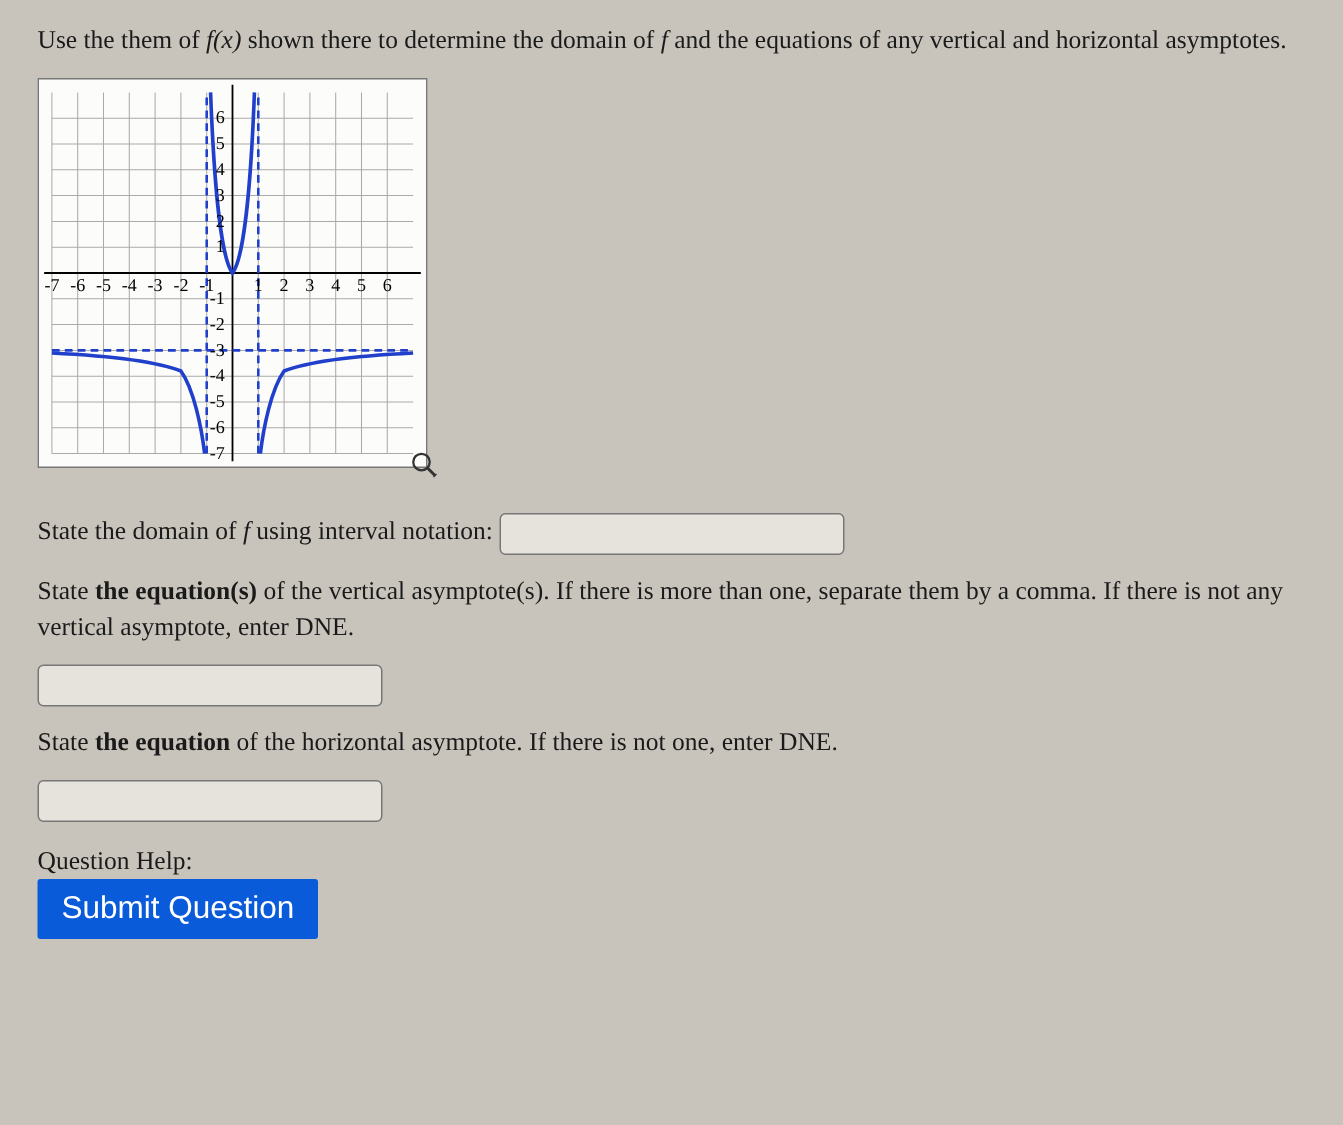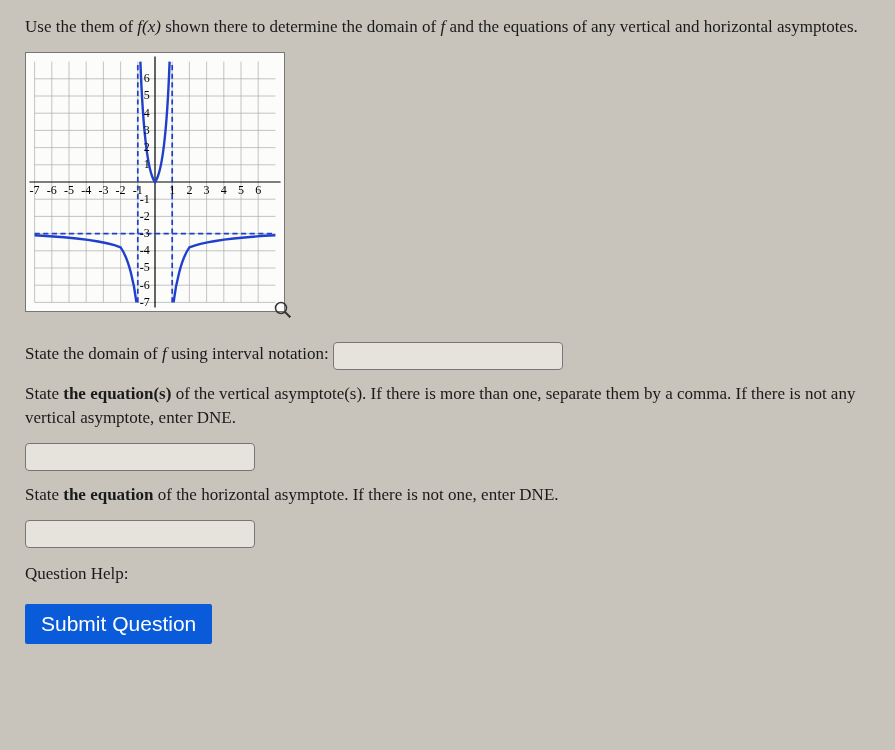--- a/index.html
+++ b/index.html
@@ -56,21 +56,20 @@
       border: 1px solid #777;
       border-radius: 4px;
       background: #e6e3dc;
       height: 28px;
       padding: 4px 8px;
       font-size: 15px;
       width: 230px;
     }
     .help-row {
       margin-top: 14px;
-      margin-bottom: 18px;
       display: flex;
       align-items: flex-end;
       gap: 8px;
     }
     .message-link {
       color: #1b4ea6;
       text-decoration: none;
       cursor: pointer;
       display: inline-flex;
       align-items: center;

